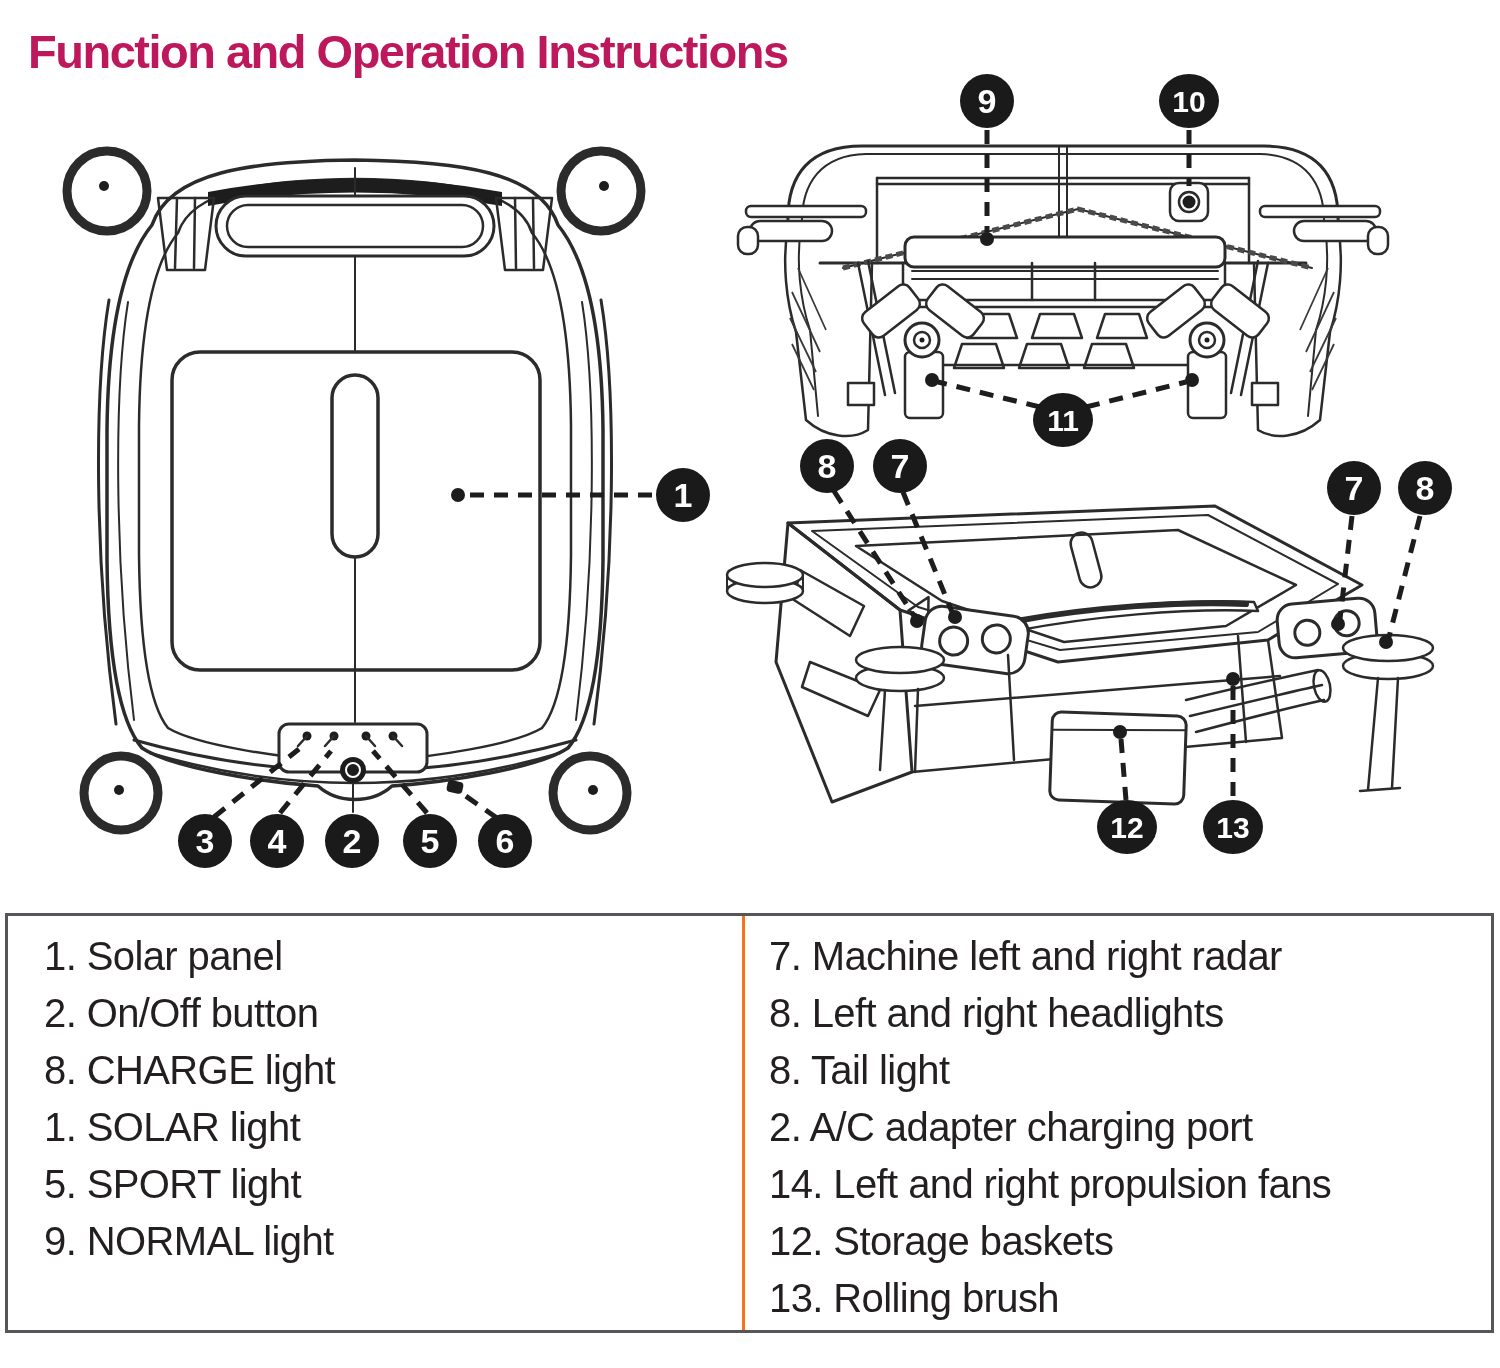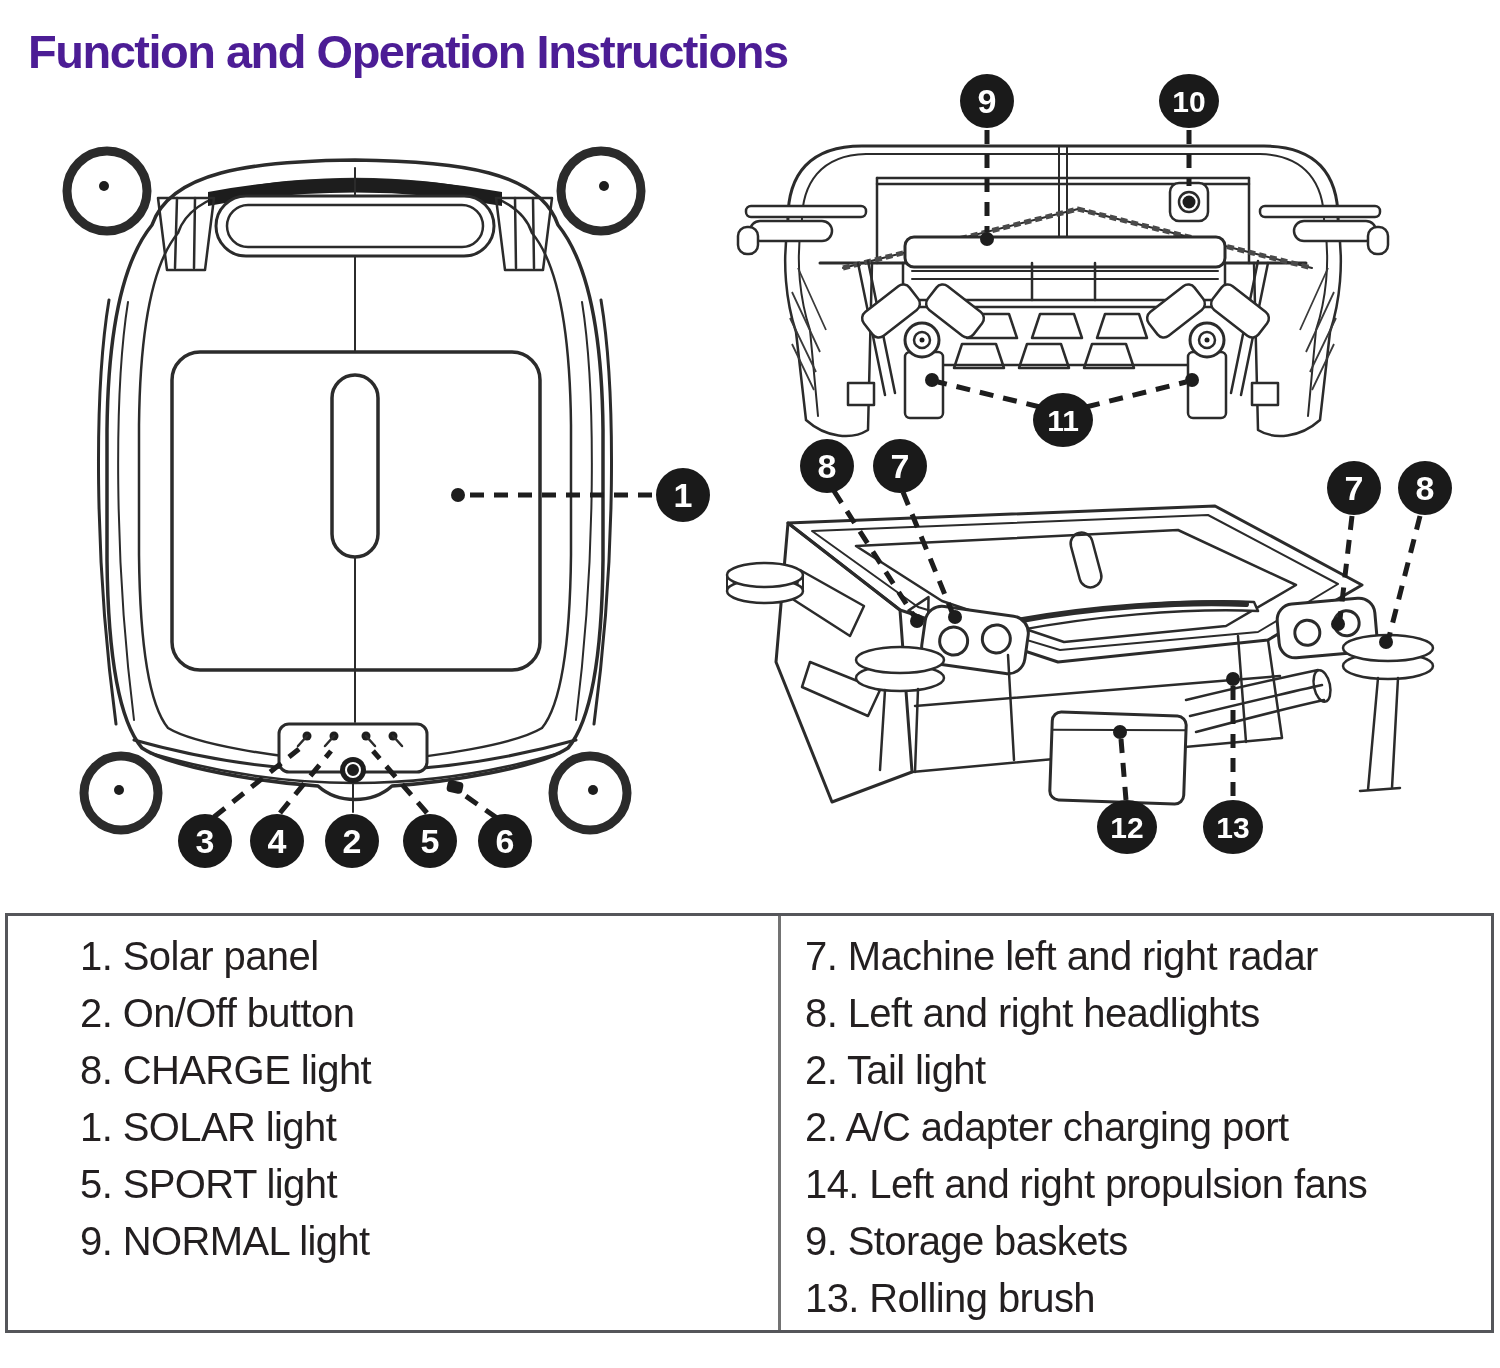--- a/index.html
+++ b/index.html
@@ -1,39 +1,39 @@
 <!DOCTYPE html>
 <html><head>
 <meta charset="utf-8">
 <style>
   html,body{margin:0;padding:0;background:#fff;}
   .page{position:relative;width:1500px;height:1368px;background:#fff;overflow:hidden;
         font-family:"Liberation Sans",sans-serif;color:#231f20;}
   .title{position:absolute;left:28px;top:24px;font-size:47px;font-weight:800;
-         letter-spacing:-1.5px;color:#4c1d95;white-space:nowrap;}
+         letter-spacing:-1.5px;color:#be185d;white-space:nowrap;}
   .figure{position:absolute;left:0;top:0;width:1500px;height:912px;}
   svg{display:block;}
   svg *{vector-effect:none;}
   .ln{fill:none;stroke:#2b2b2b;stroke-linecap:round;stroke-linejoin:round;}
   .s2{stroke-width:2px;} .s25{stroke-width:2.5px;} .s3{stroke-width:3px;}
   .s35{stroke-width:3.5px;} .s9{stroke-width:9px;}
   .wfill{fill:#ffffff;}
   .ink{fill:#1d1d1d;stroke:none;}
   .dash{fill:none;stroke:#1d1d1d;stroke-width:5px;stroke-dasharray:14 10;stroke-linecap:butt;}
   .hatch{stroke:#3a3a3a;stroke-width:1.8px;}
   .tent{fill:none;stroke:#4a4a4a;stroke-width:5px;stroke-dasharray:7 4;}
   .badge{fill:#1a1a1a;stroke:none;}
   .bnum{fill:#ffffff;font-family:"Liberation Sans",sans-serif;font-weight:bold;
         font-size:34px;text-anchor:middle;}
   .bnum2{font-size:30px;}
   .legend{position:absolute;left:5px;top:913px;width:1489px;height:420px;
           box-sizing:border-box;border:3px solid #55565a;display:flex;background:#fff;}
   .legend .col{box-sizing:border-box;padding:12px 10px 0 36px;font-size:40px;
                line-height:57px;letter-spacing:-0.6px;color:#231f20;}
-  .legend .col.left{width:737px;border-right:3px solid #737373;margin-left:36px;}
+  .legend .col.left{width:737px;border-right:3px solid #f97316;}
   .legend .col.right{flex:1;padding-left:24px;border-radius:10px;}
   .li{white-space:nowrap;}
 </style>
 </head>
 <body>
 
 <div class="page">
 
   <div class="title">Function and Operation Instructions</div>
 
@@ -323,21 +323,21 @@
       <div class="li">1. Solar panel</div>
       <div class="li">2. On/Off button</div>
       <div class="li">8. CHARGE light</div>
       <div class="li">1. SOLAR light</div>
       <div class="li">5. SPORT light</div>
       <div class="li">9. NORMAL light</div>
     </div>
     <div class="col right">
       <div class="li">7. Machine left and right radar</div>
       <div class="li">8. Left and right headlights</div>
-      <div class="li">2. Tail light</div>
+      <div class="li">8. Tail light</div>
       <div class="li">2. A/C adapter charging port</div>
       <div class="li">14. Left and right propulsion fans</div>
-      <div class="li">9. Storage baskets</div>
+      <div class="li">12. Storage baskets</div>
       <div class="li">13. Rolling brush</div>
     </div>
   </div>
 
 </div>
 
 </body></html>

